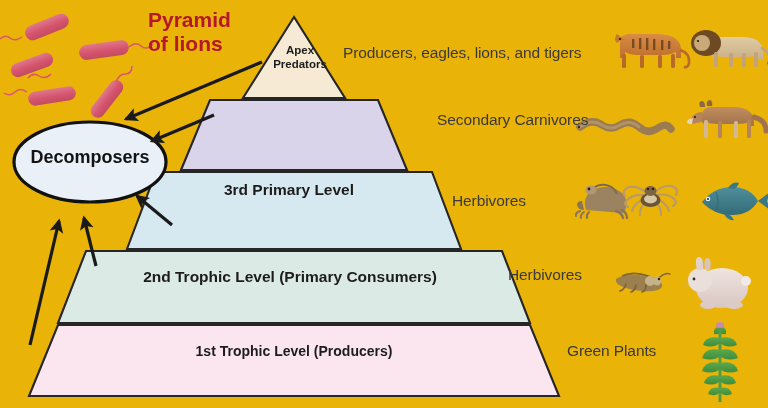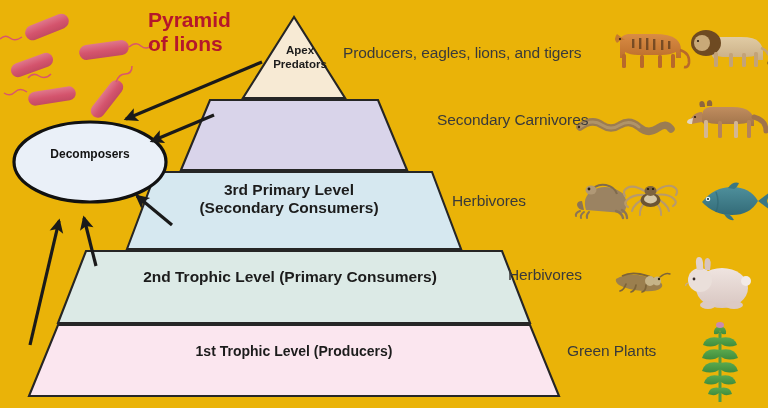--- a/index.html
+++ b/index.html
@@ -80,21 +80,21 @@
     font-size: 14px;
   }
   #decomp-label {
     position: absolute;
     left: 14px;
     top: 147px;
     width: 152px;
     text-align: center;
     color: #131313;
     font-weight: bold;
-    font-size: 12px;
+    font-size: 18px;
     white-space: nowrap;
   }
   #r-apex  { left: 343px; top: 44px; }
   #r-sec   { left: 413px; top: 111px; margin-left: 24px; }
   #r-carn  { left: 452px; top: 192px; }
   #r-herb  { left: 508px; top: 266px; }
   #r-plant { left: 567px; top: 342px; }
 </style>
 </head>
 <body>
@@ -334,21 +334,20 @@
     <span>Apex</span><br>
     <span>Predators</span>
   </div>
 
   <div class="pyr-txt" id="lvl4-label">
     <br>
   </div>
 
   <div class="pyr-txt" id="lvl3-label">
     <span>3rd Primary Level</span><br>
-    <span>(Secondary Consumers)</span>
   </div>
 
   <div class="pyr-txt" id="lvl2-label">
     <span>2nd Trophic Level (Primary Consumers)</span>
   </div>
 
   <div class="pyr-txt" id="lvl1-label">
     <span>1st Trophic Level (Producers)</span>
   </div>
 

